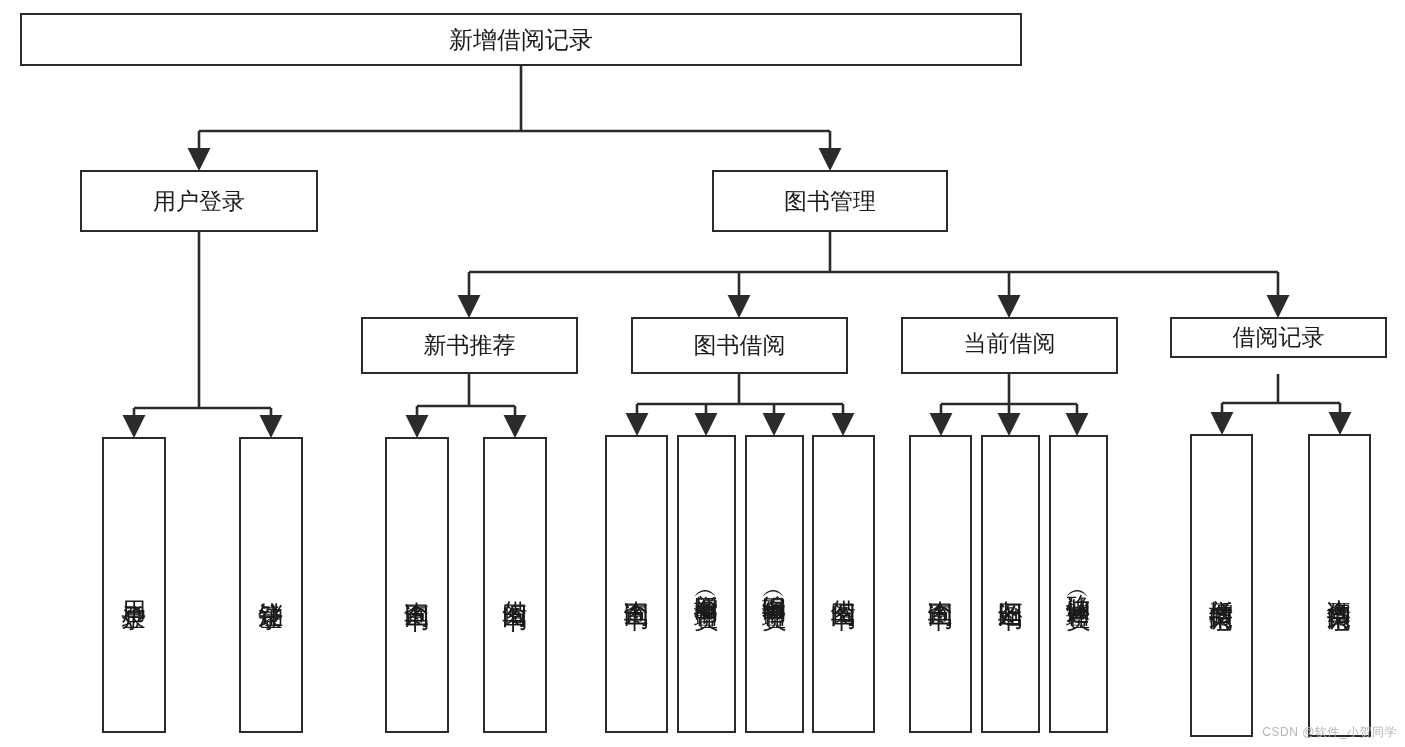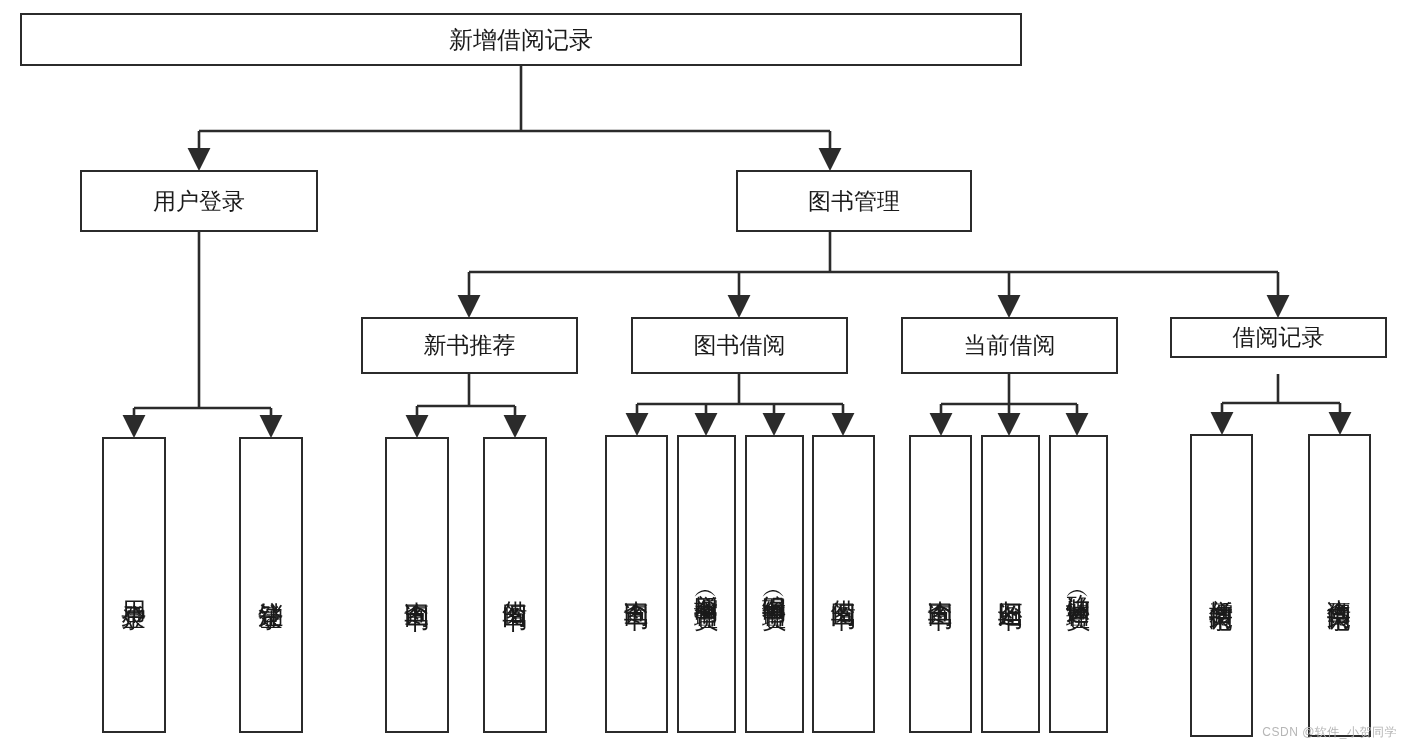--- a/index.html
+++ b/index.html
@@ -134,33 +134,33 @@
   </svg>
 
   <div class="node horiz root" style="left:20px; top:13px; width:1002px; height:53px;">
     <span class="label">新增借阅记录</span>
   </div>
 
   <div class="node horiz" style="left:80px; top:170px; width:238px; height:62px;">
     <span class="label">用户登录</span>
   </div>
 
-  <div class="node horiz" style="left:736px; top:170px; width:236px; height:62px;">
+  <div class="node horiz" style="left:712px; top:170px; width:236px; height:62px;">
     <span class="label">图书管理</span>
   </div>
 
   <div class="node horiz" style="left:361px; top:317px; width:217px; height:57px;">
     <span class="label">新书推荐</span>
   </div>
 
   <div class="node horiz" style="left:631px; top:317px; width:217px; height:57px;">
     <span class="label">图书借阅</span>
   </div>
 
-  <div class="node horiz" style="left:901px; top:317px; width:217px; height:57px;">
+  <div class="node horiz" style="left:901px; top:317px; width:217px; height:57px;font-family:Liberation Mono, monospace;">
     <span class="label">当前借阅</span>
   </div>
 
   <div class="node horiz" style="left:1170px; top:317px; width:217px; height:41px;">
     <span class="label">借阅记录</span>
   </div>
 
   <div class="node vert" style="left:102px; top:437px; width:64px; height:296px;">
     <span class="label">用户登录</span>
   </div>

